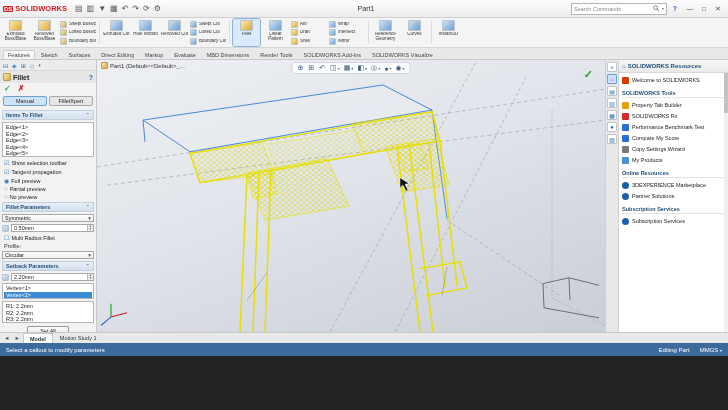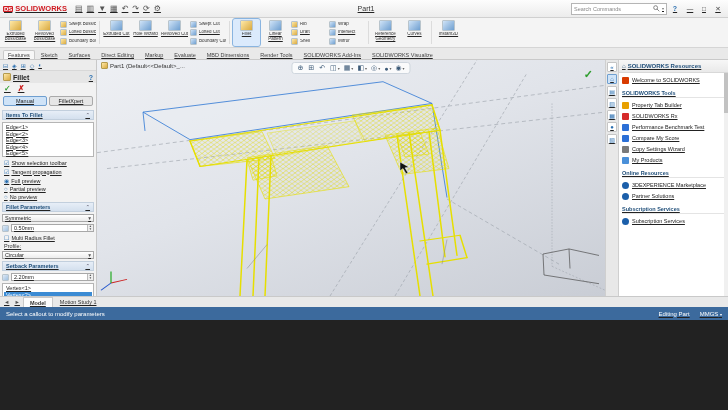--- a/index.html
+++ b/index.html
@@ -1,22 +1,21 @@
 <!DOCTYPE html>
 <html><head>
 <meta charset="utf-8">
 <style>
   * { box-sizing: border-box; margin: 0; padding: 0; }
   html,body { background:#222; }
   .app {
-    width: 728px; height: 320px; position: relative; overflow: hidden;
+    width: 728px; height: 356px; position: relative; overflow: hidden;
     display: flex; flex-direction: column;
     font-family: "Liberation Sans", sans-serif; font-size: 6px; color: #222;
     background: #737373;
-    text-decoration: underline;
   }
   
   .titlebar { height: 18px; flex: none; display: flex; align-items: center; gap: 3px;
     padding: 0 3px; background: linear-gradient(#fdfdfd,#ececec); border-bottom: 1px solid #d0d0d0; }
   .logo { display: flex; align-items: center; gap: 2px; color: #d01a21; font-weight: bold; font-size: 7.5px; }
   .ds-mark { background: #d01a21; color: #fff; font-size: 6px; padding: 0 1px; border-radius: 1px; }
   .qa { display: flex; align-items: center; gap: 4px; margin-left: 5px; color: #555; font-size: 8px; }
   .qa span { cursor: default; }
   .title-center { flex: 1; text-align: center; font-size: 7px; color: #333; }
   .searchbox { width: 96px; height: 12px; background: #fff; border: 1px solid #b5b5b5;

